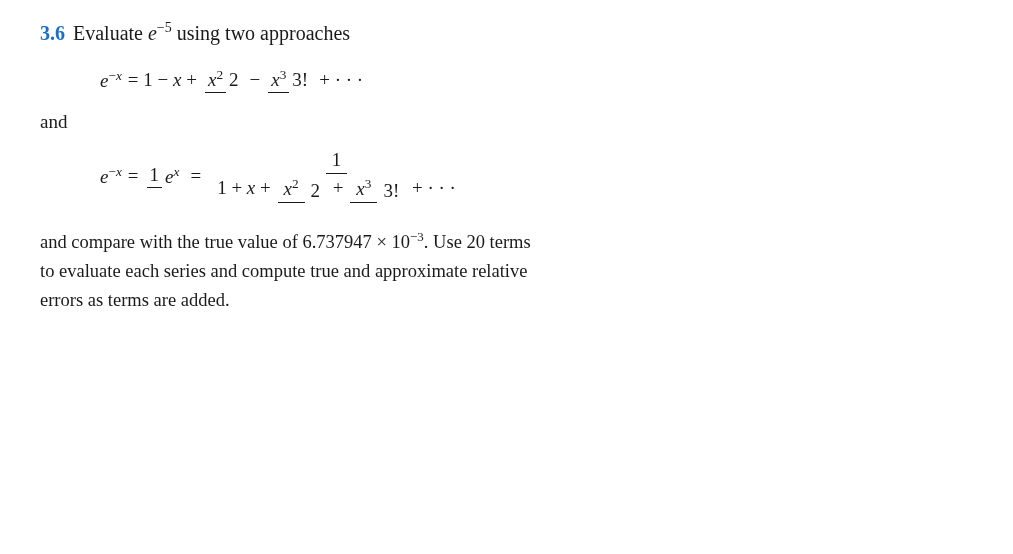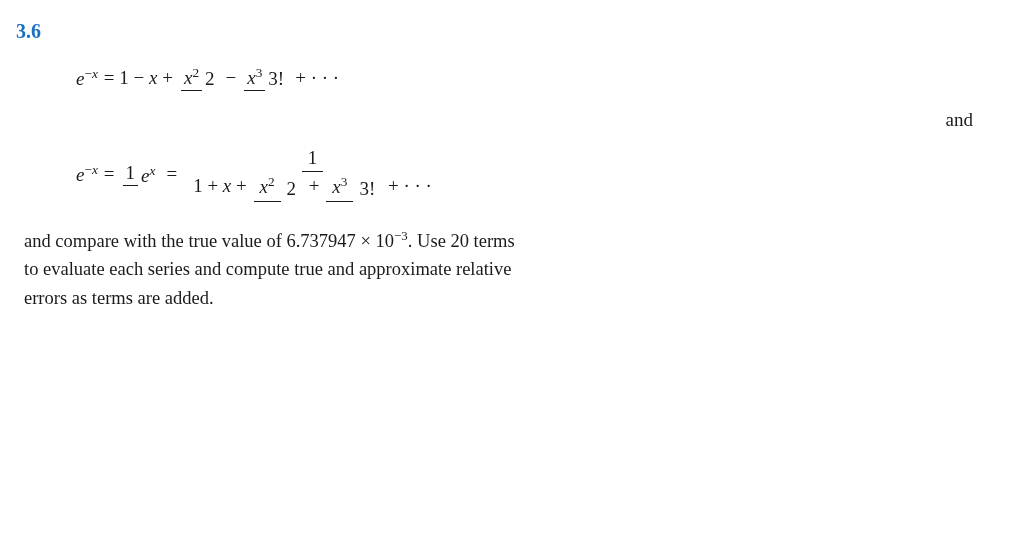--- a/index.html
+++ b/index.html
@@ -12,21 +12,21 @@
       width: 1013px;
       height: 554px;
       background: #ffffff;
       font-family: "Times New Roman", Times, serif;
       font-size: 18px;
       color: #1a1a1a;
       overflow: hidden;
     }
 
     .page-container {
-      padding: 20px 40px 20px 16px;
+      padding: 20px 40px 20px 40px;
       max-width: 1013px;
     }
 
     .problem-header {
       display: flex;
       align-items: baseline;
       gap: 8px;
       margin-bottom: 22px;
     }
 
@@ -49,21 +49,20 @@
       display: flex;
       align-items: center;
       gap: 6px;
       font-size: 19px;
     }
 
     .and-text {
       font-size: 19px;
       margin-bottom: 16px;
       margin-left: 0;
-      text-align: right;
     }
 
     
     .frac {
       display: inline-flex;
       flex-direction: row;
       align-items: center;
       vertical-align: middle;
       margin: 0 2px;
     }
@@ -115,30 +114,32 @@
       display: flex;
       align-items: center;
       gap: 6px;
       font-size: 19px;
     }
 
     .description-block {
       font-size: 18.5px;
       line-height: 1.55;
       max-width: 820px;
-      margin-left: 8px;
     }
   </style>
 </head>
 <body>
 
 <div class="page-container">
 
   <div class="problem-header">
     <span class="problem-number">3.6</span>
+    <span class="problem-title">
+      Evaluate <em>e</em><sup>−5</sup> using two approaches
+    </span>
   </div>
 
   <div class="formula-block">
     <div class="formula-line">
       <span><em>e</em><sup>−<em>x</em></sup></span>
       <span>= 1 − <em>x</em> +</span>
       <span class="frac">
         <span class="num"><em>x</em><sup>2</sup></span>
         <span class="den">2</span>
       </span>

